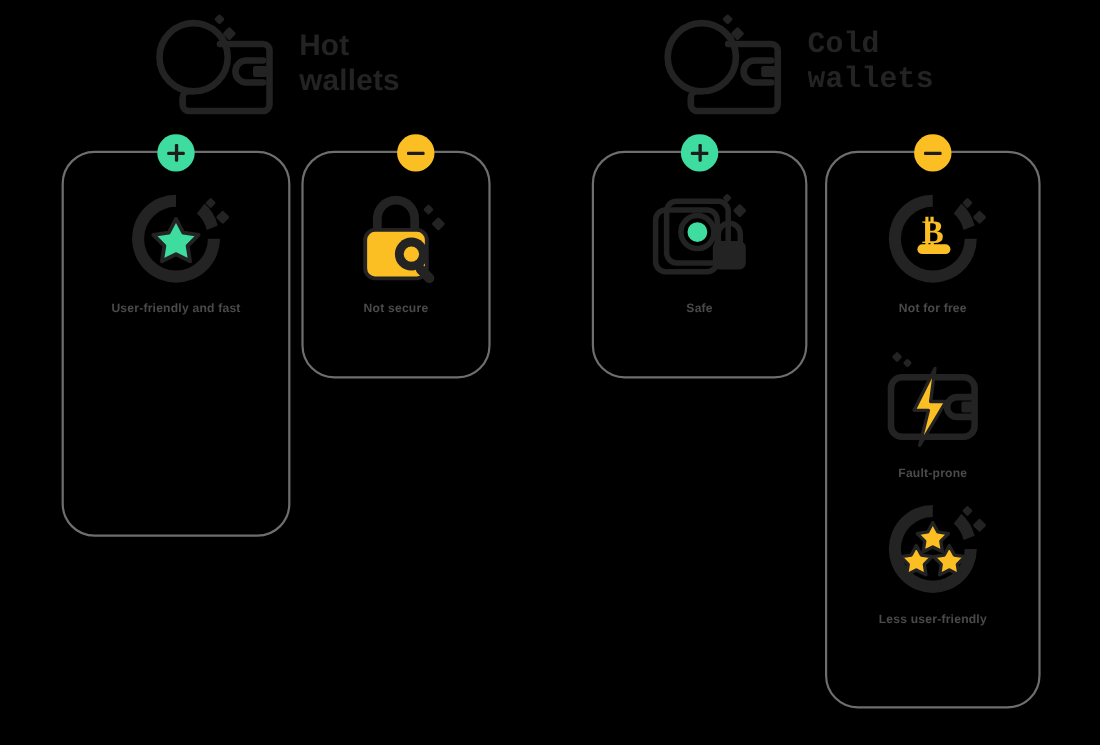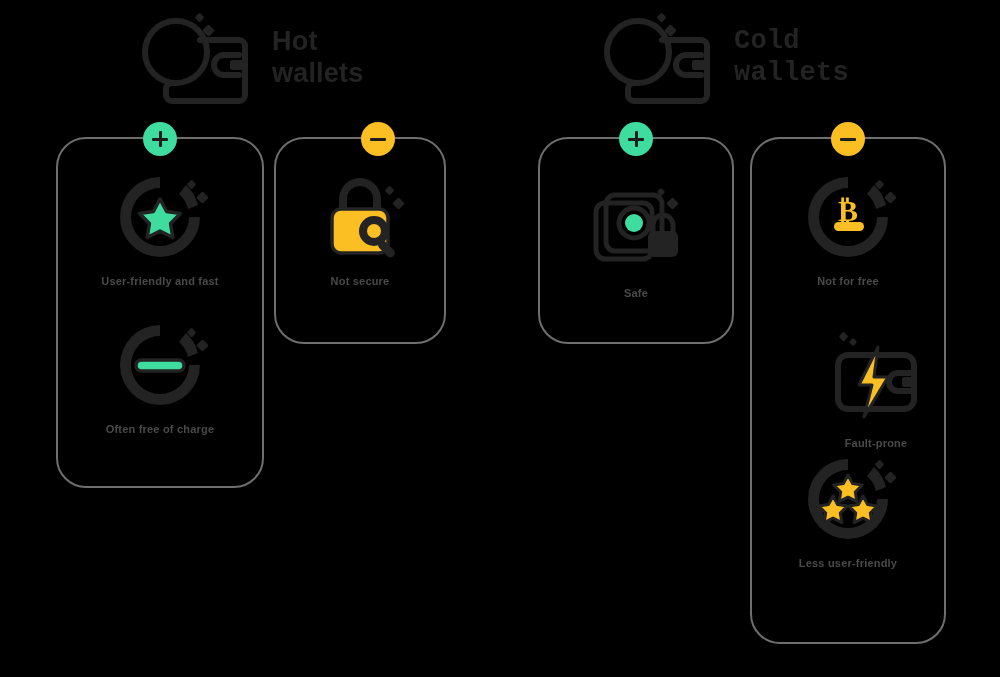--- a/index.html
+++ b/index.html
@@ -116,36 +116,20 @@
           <path d="M50 30 l6.6 12.4 13.9 2.2 -9.9 10 2.2 13.9 -12.8-6.4 -12.8 6.4 2.2-13.9 -9.9-10 13.9-2.2z" fill="#3FDCA0" stroke="#232323" stroke-width="3.5" stroke-linejoin="round"></path>
           <g fill="#232323">
             <rect x="78" y="12" width="7" height="7" rx="1.5" transform="rotate(45 81.5 15.5)"></rect>
             <rect x="88" y="24" width="9" height="9" rx="1.5" transform="rotate(45 92.5 28.5)"></rect>
           </g>
         </svg>
       </div>
       <div class="flabel">User-friendly and fast</div>
     </div>
 
-    <div class="feature" style="top:178px;">
-      <div class="ficon">
-        <svg viewBox="0 0 100 96" width="100" height="96">
-          <g fill="#232323">
-            <path d="M50 8a40 40 0 1 0 40 40 h-11a29 29 0 1 1-29-29z"></path>
-            <path d="M76 16a40 40 0 0 1 12 20l-10 4a29 29 0 0 0-9-15z"></path>
-          </g>
-          <rect x="26" y="43" width="48" height="11" rx="5.5" fill="#3FDCA0" stroke="#232323" stroke-width="3.5"></rect>
-          <g fill="#232323">
-            <rect x="78" y="12" width="7" height="7" rx="1.5" transform="rotate(45 81.5 15.5)"></rect>
-            <rect x="88" y="24" width="9" height="9" rx="1.5" transform="rotate(45 92.5 28.5)"></rect>
-          </g>
-        </svg>
-      </div>
-      <div class="flabel">Often free of charge</div>
-    </div>
   </div>
 
   <div class="card" id="card-hot-cons" style="left:274px; top:137px; width:172px; height:207px;">
 
     <div class="badge minus" style="left:85px; top:-17px;">
       <span class="glyph"></span>
     </div>
 
     <div class="feature" style="top:30px;">
       <div class="ficon">
@@ -164,21 +148,21 @@
       <div class="flabel">Not secure</div>
     </div>
   </div>
 
   <div class="card" id="card-cold-pros" style="left:538px; top:137px; width:196px; height:207px;">
 
     <div class="badge plus" style="left:79px; top:-17px;">
       <span class="glyph"></span>
     </div>
 
-    <div class="feature" style="top:42px;">
+    <div class="feature" style="top:30px;">
       <div class="ficon">
         <svg viewBox="0 0 100 96" width="100" height="96">
           <rect x="10" y="22" width="56" height="56" rx="9" fill="none" stroke="#232323" stroke-width="5"></rect>
           <rect x="20" y="14" width="56" height="56" rx="9" fill="none" stroke="#232323" stroke-width="5"></rect>
           <circle cx="48" cy="42" r="15" fill="none" stroke="#232323" stroke-width="5"></circle>
           <circle cx="48" cy="42" r="9" fill="#3FDCA0"></circle>
           <path d="M67 50 V44 a10 10 0 0 1 20 0 v6" fill="none" stroke="#232323" stroke-width="5" stroke-linecap="round"></path>
           <rect x="62" y="50" width="30" height="26" rx="6" fill="#232323"></rect>
           <g fill="#232323">
             <rect x="72" y="8" width="6" height="6" rx="1.5" transform="rotate(45 75 11)"></rect>
@@ -207,21 +191,21 @@
           <rect x="36" y="53" width="30" height="9" rx="4.5" fill="#FBBF24"></rect>
           <g fill="#232323">
             <rect x="78" y="12" width="7" height="7" rx="1.5" transform="rotate(45 81.5 15.5)"></rect>
             <rect x="88" y="24" width="9" height="9" rx="1.5" transform="rotate(45 92.5 28.5)"></rect>
           </g>
         </svg>
       </div>
       <div class="flabel">Not for free</div>
     </div>
 
-    <div class="feature" style="top:192px;margin-left:28px;">
+    <div class="feature" style="top:180px;">
       <div class="ficon">
         <svg viewBox="0 0 100 96" width="100" height="96">
           <g fill="none" stroke="#232323" stroke-width="6" stroke-linecap="round" stroke-linejoin="round">
             <rect x="12" y="24" width="76" height="54" rx="10"></rect>
             <path d="M86 42 H72 a9 9 0 0 0 0 18 h14"></path>
           </g>
           <rect x="76" y="46" width="12" height="10" rx="2" fill="#232323"></rect>
           <path d="M52 16 L33 54 h13 l-8 32 24-40 H48z" fill="#FBBF24" stroke="#232323" stroke-width="3" stroke-linejoin="round"></path>
           <g fill="#232323">
             <rect x="14" y="2" width="7" height="7" rx="1.5" transform="rotate(45 17.5 5.5)"></rect>

